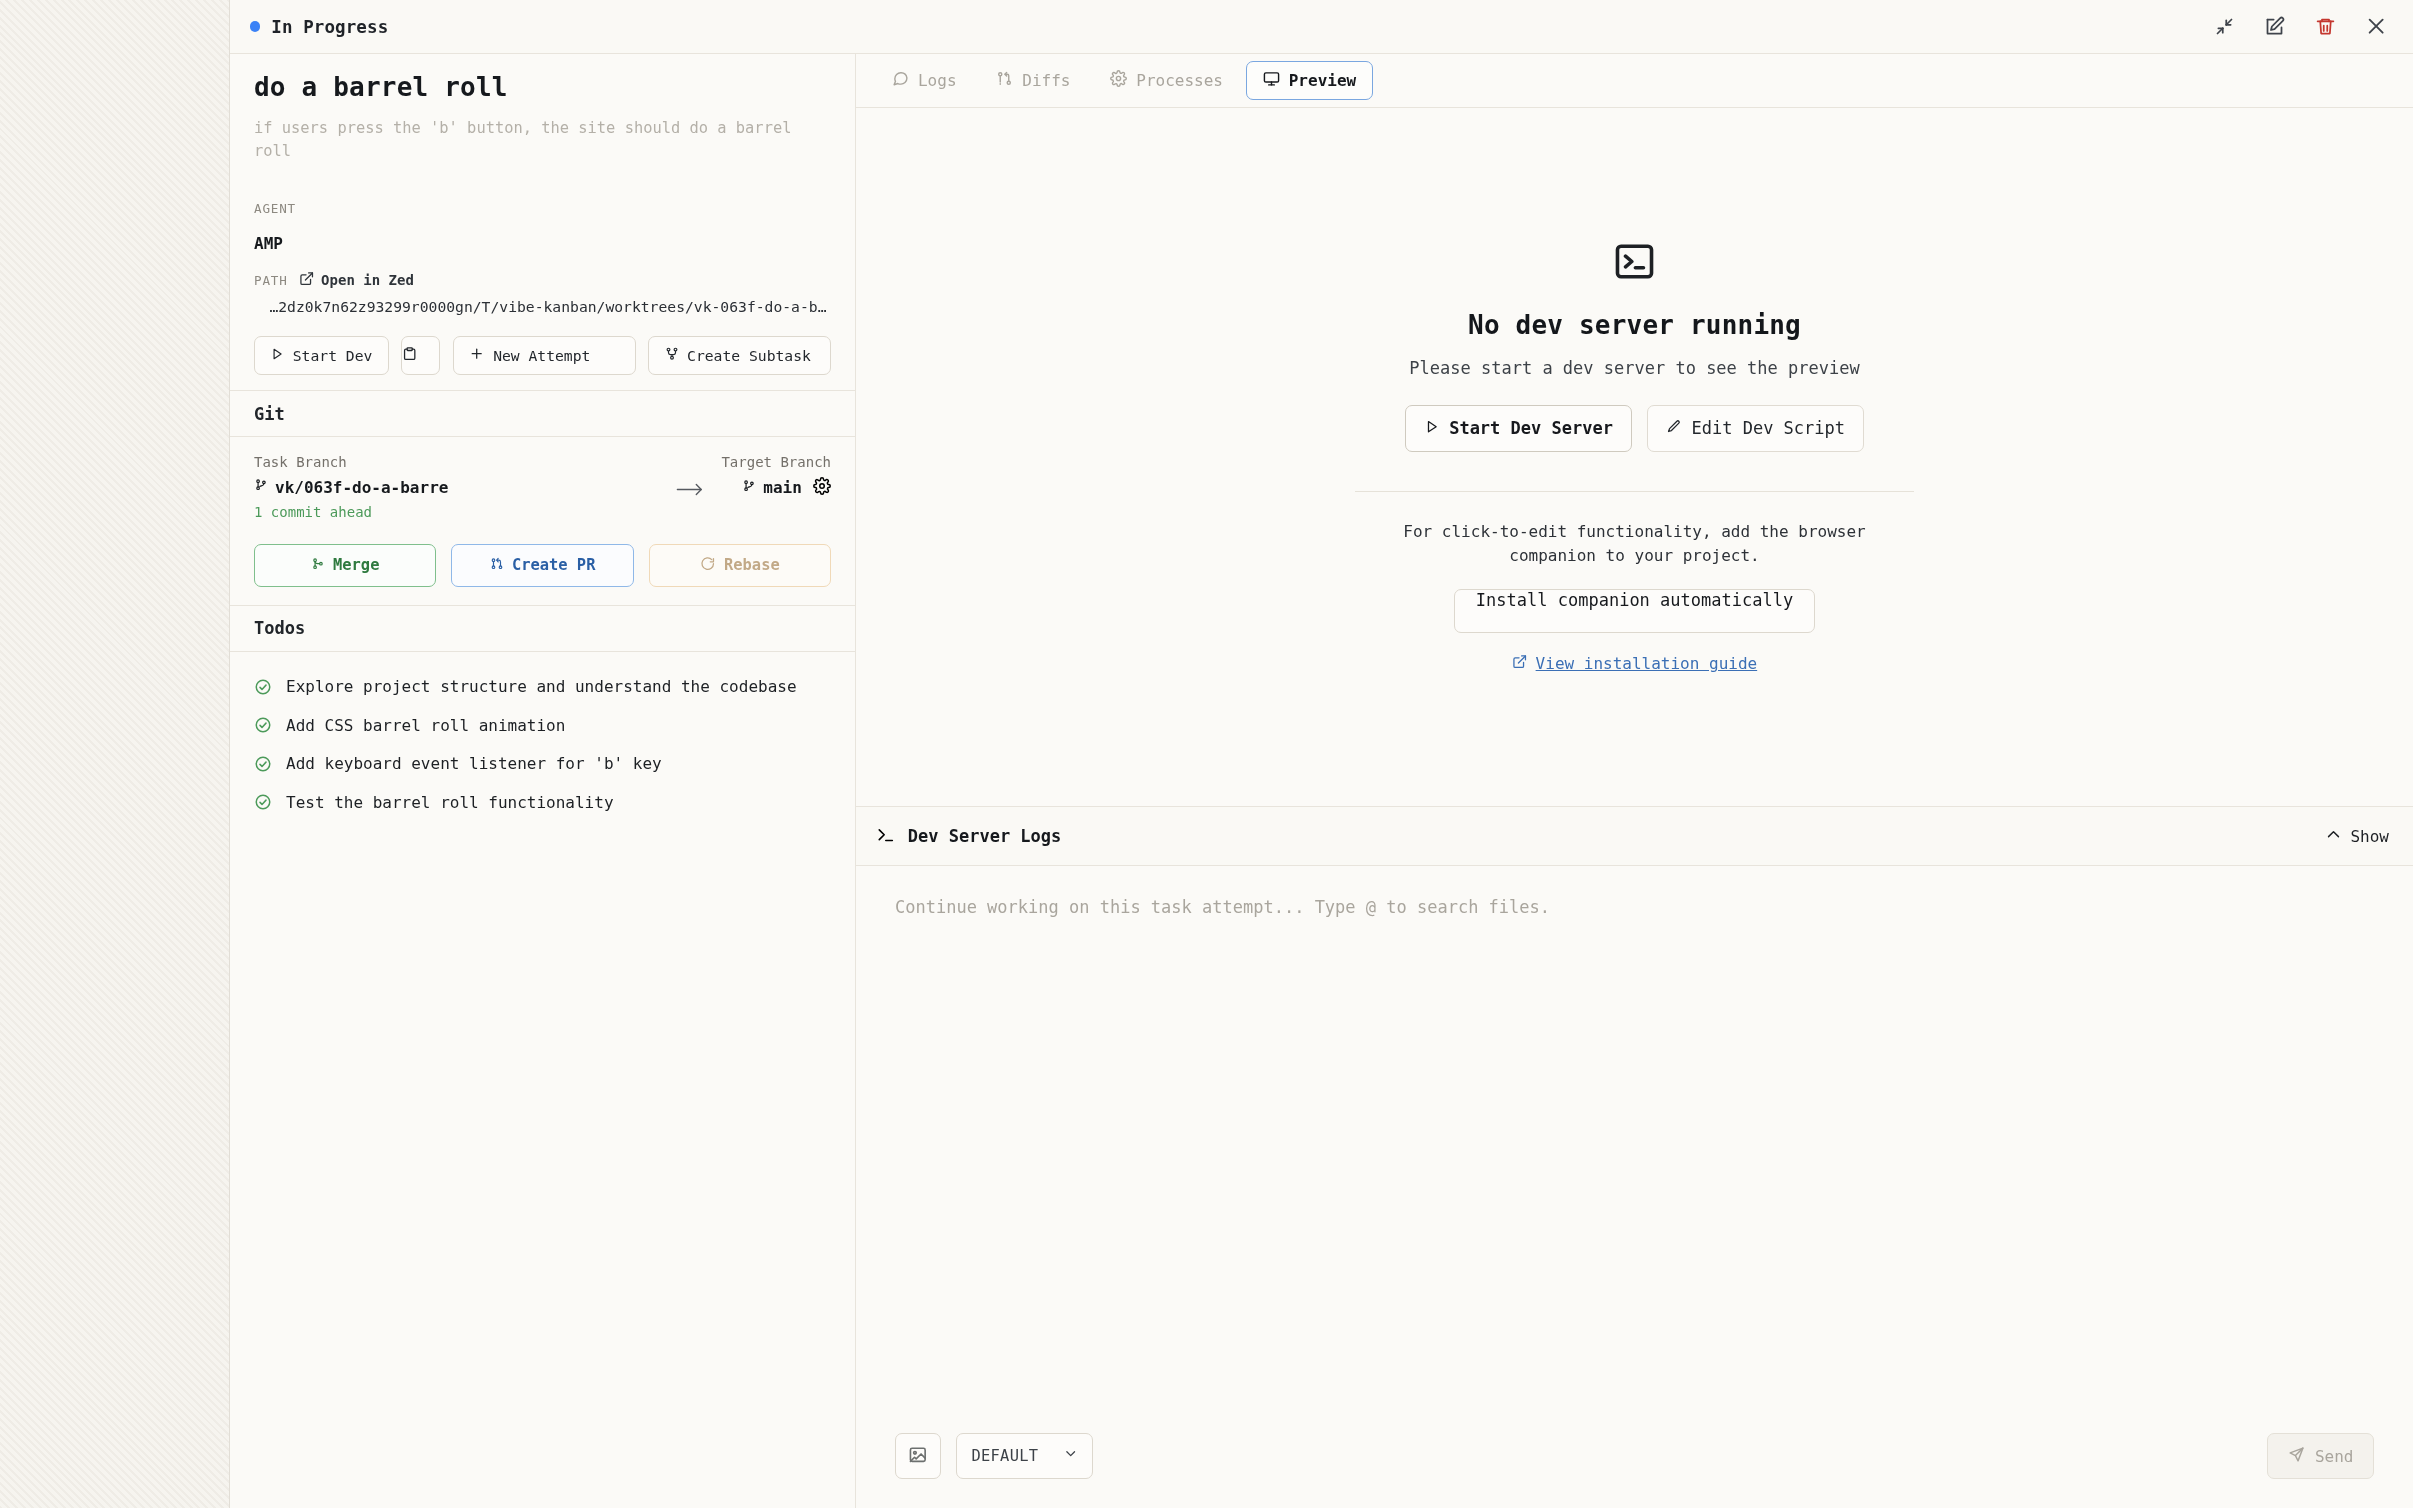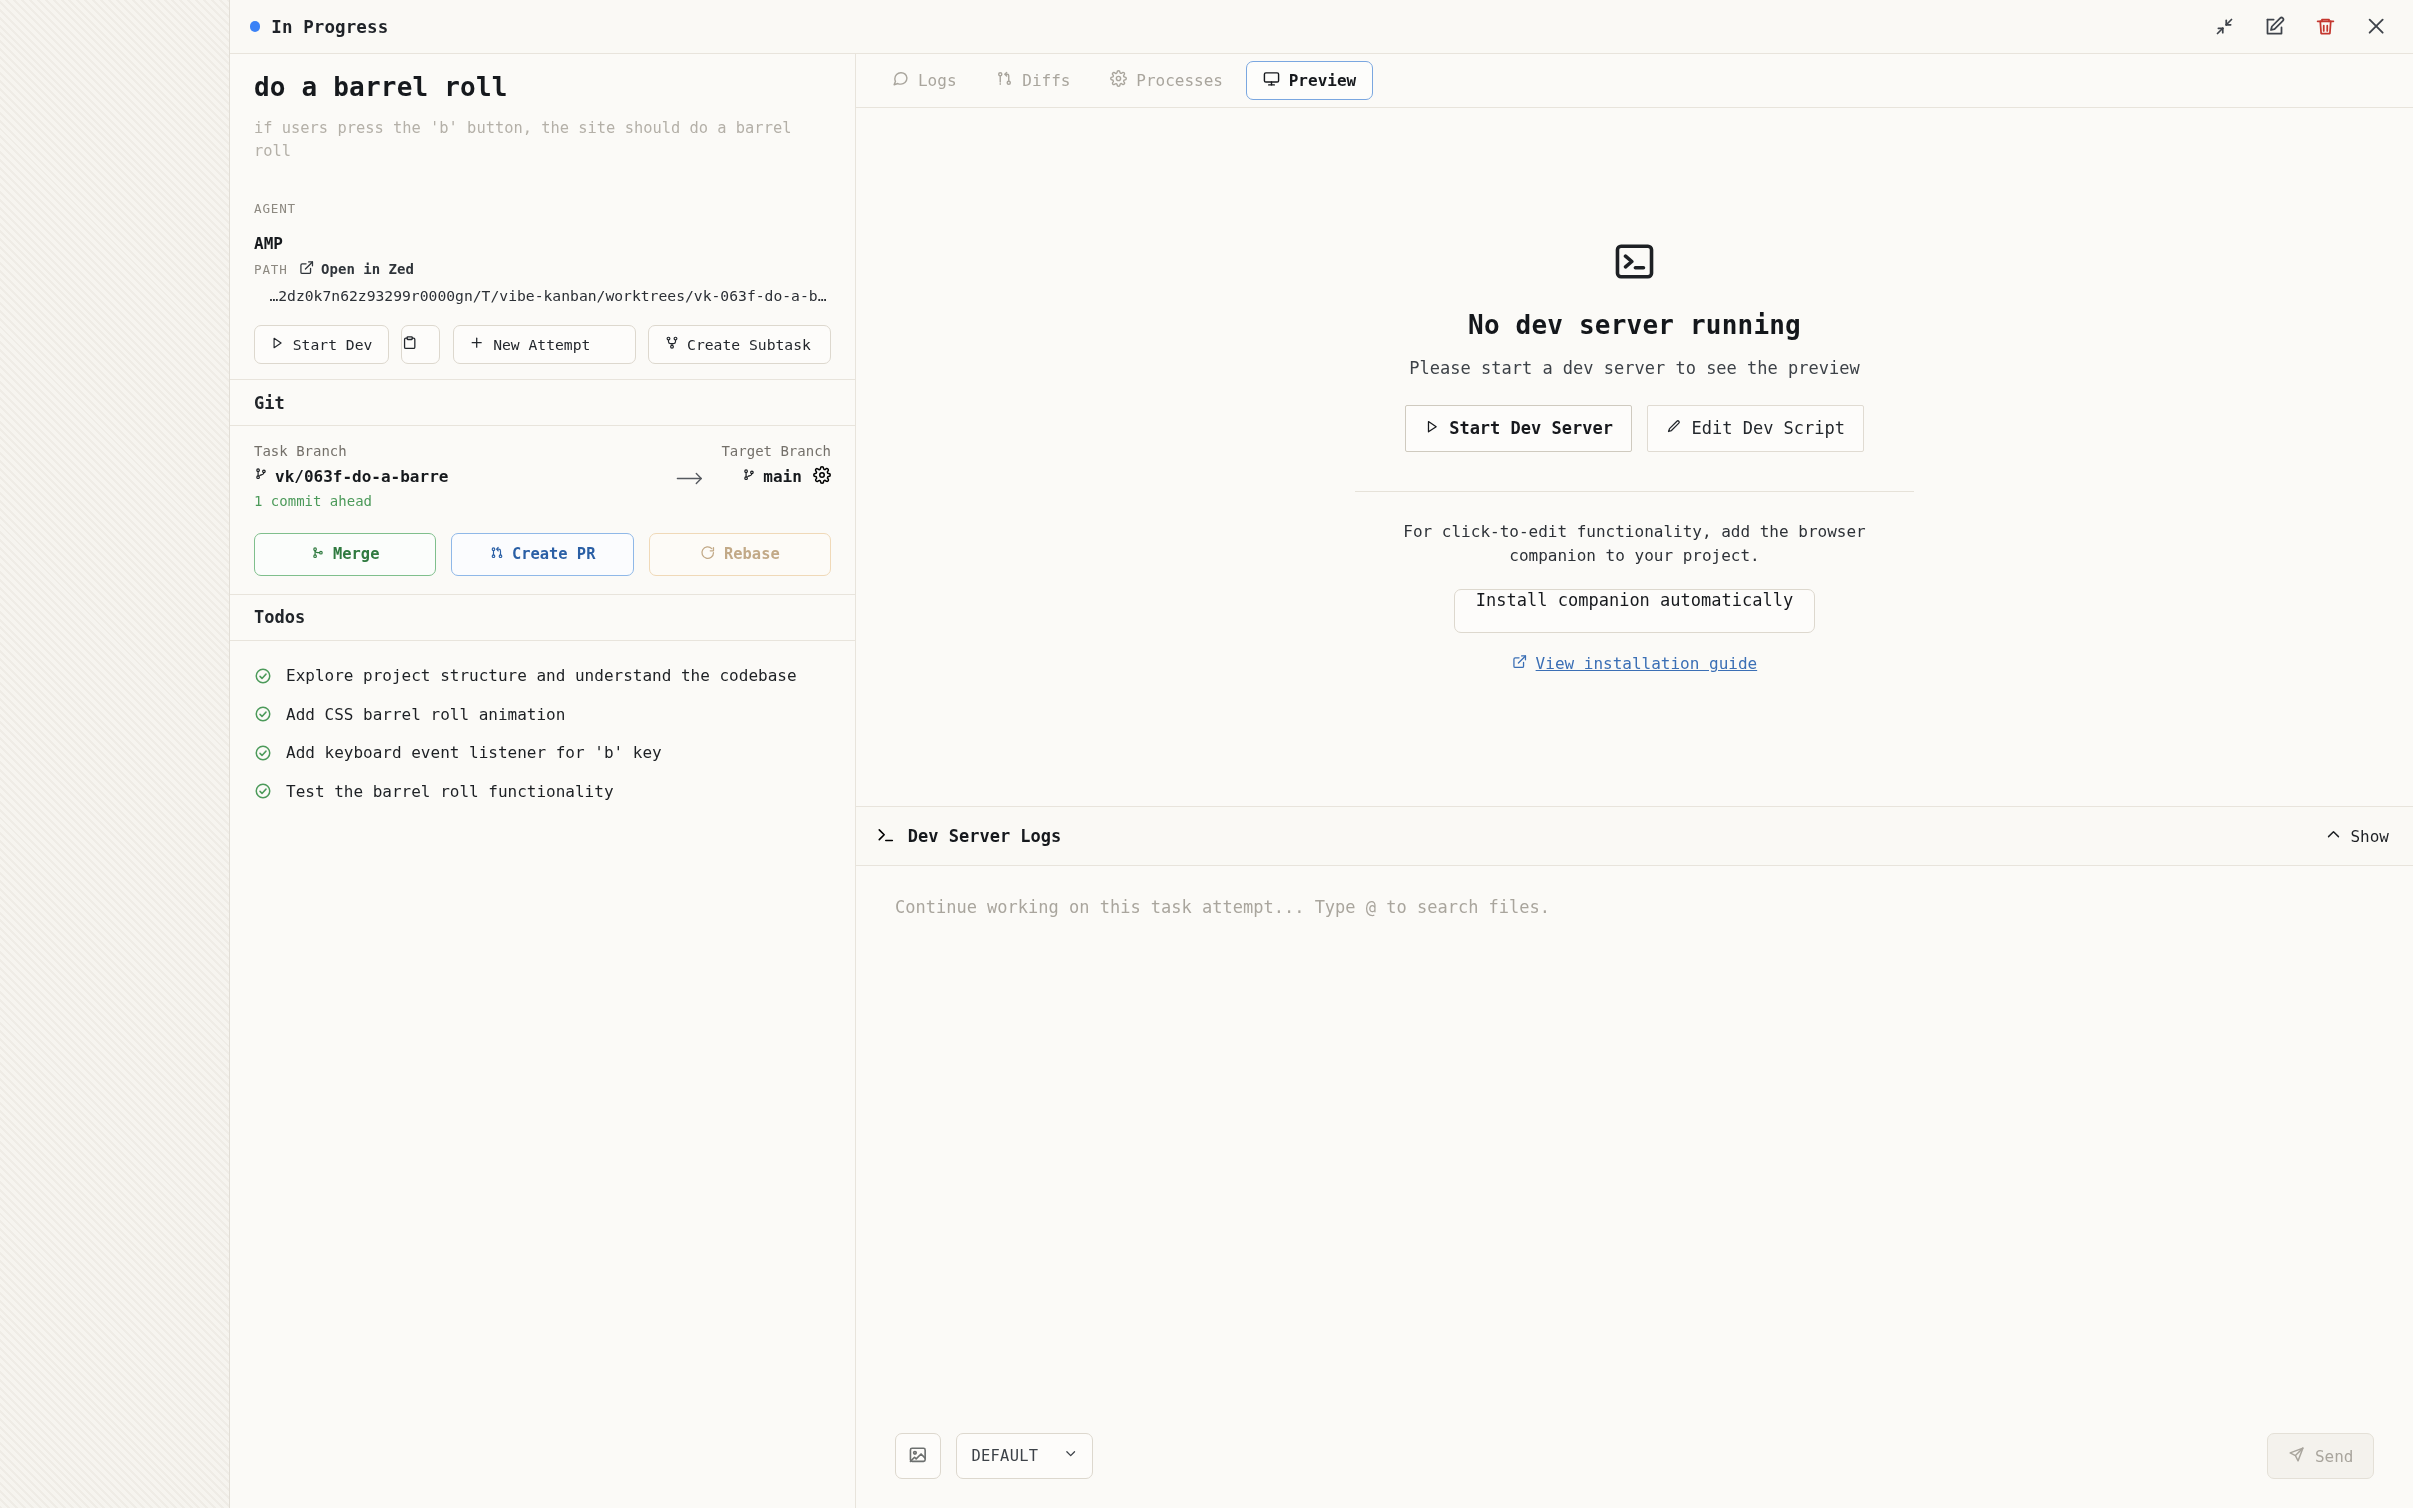--- a/index.html
+++ b/index.html
@@ -86,21 +86,21 @@
     background: #fbfaf7;
   }
   .section-body { padding: 18px 24px 15.4px 24px; }
 
   .meta-label {
     font-size: 12.6px; color: #8d8981; letter-spacing: 0.8px;
     margin-bottom: 18px;
   }
   .meta-value {
     font-size: 16px; color: #16191d; font-weight: bold;
-    margin-bottom: 7px;
+    margin-bottom: 18px;
   }
   .path-row { display: flex; align-items: center; gap: 11.2px; margin-bottom: 8.4px; }
   .path-row .meta-label { margin-bottom: 0; }
   .open-zed {
     display: inline-flex; align-items: center; gap: 7px;
     font-size: 14px; color: #2f343a; font-weight: bold;
   }
   .path-value {
     font-size: 14.7px; color: #2b2f35; padding-left: 15.4px;
     white-space: nowrap; overflow: hidden; text-overflow: ellipsis;
@@ -197,21 +197,21 @@
   }
   .term-icon { color: #1d2024; margin-bottom: 24px; }
   .empty-title {
     font-size: 26px; font-weight: bold; color: #14171b;
     margin-bottom: 18px; letter-spacing: 0.2px;
   }
   .empty-sub { font-size: 17px; color: #3d4248; margin-bottom: 26.5px; }
   .empty-btns { display: flex; gap: 15.4px; }
   .ebtn {
     display: inline-flex; align-items: center; gap: 9.8px;
-    height: 47px; padding: 0 18px; border-radius: 2px;
+    height: 47px; padding: 0 18px; border-radius: 7px;
     border: 1.4px solid #cfcabf; background: #fdfcfa;
     font-family: "DejaVu Sans Mono", monospace;
     font-size: 17px; color: #17191d; font-weight: bold;
     cursor: pointer;
   }
   .ebtn.subtle { border-color: #e0dbd2; font-weight: normal; color: #23272c;}
   .divider-line {
     width: 559px; height: 1.4px; background: #e6e2d9;
     margin: 39px 0 28px 0;
   }

